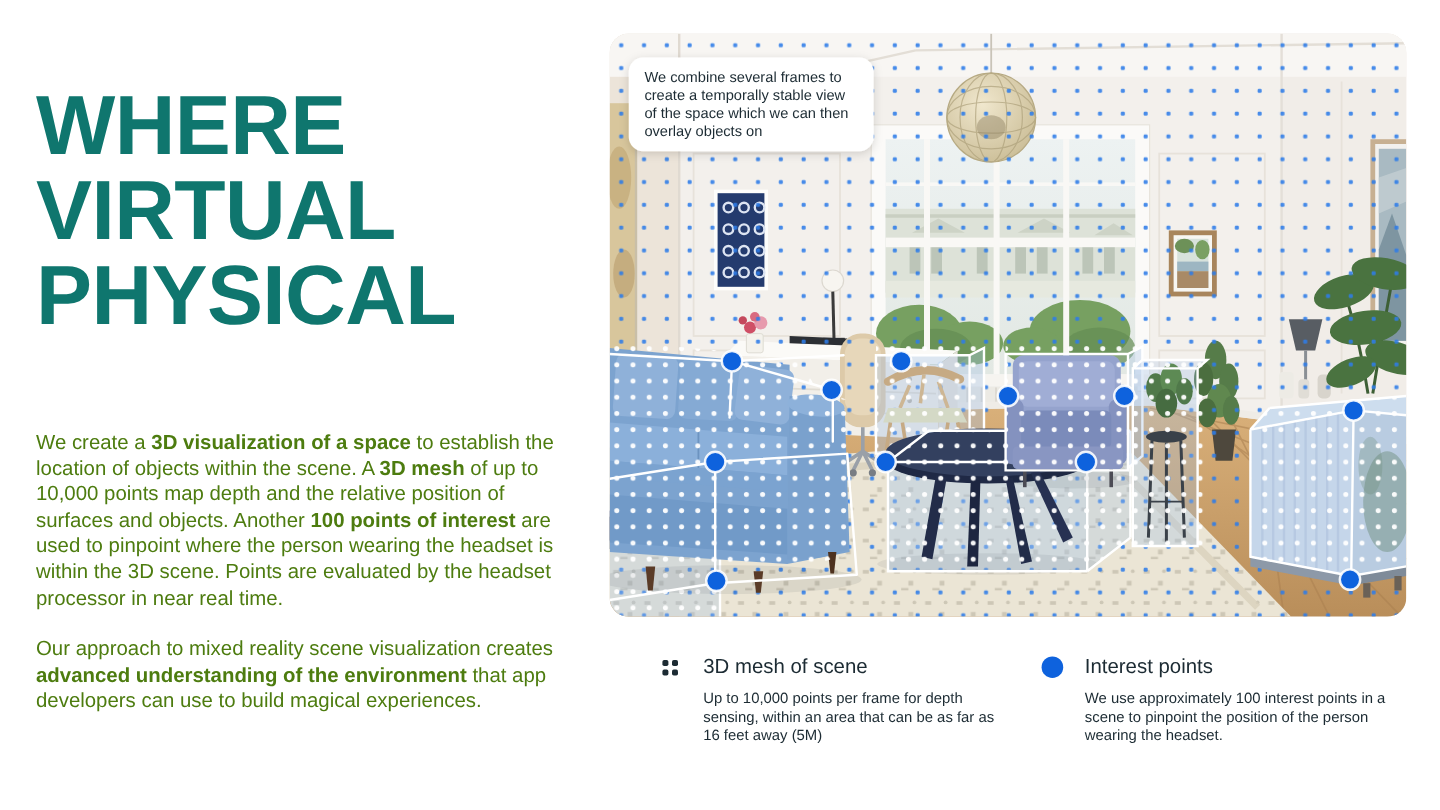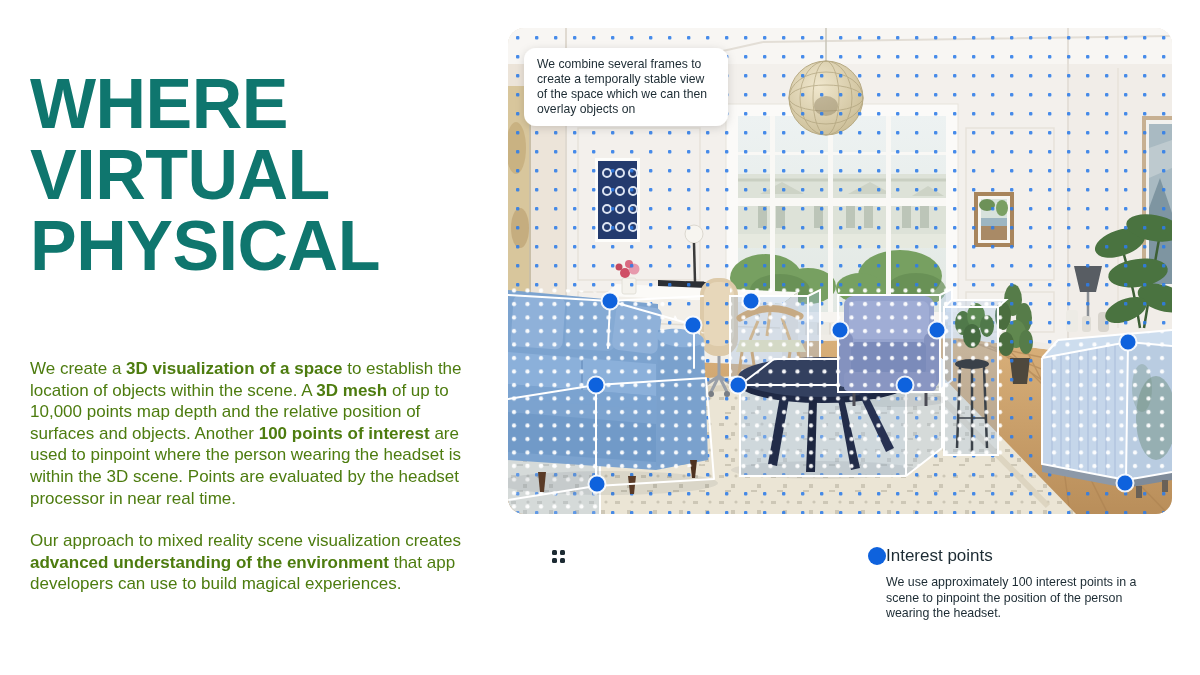--- a/index.html
+++ b/index.html
@@ -23,21 +23,21 @@
   
   .scene-frame{
     position:absolute;left:508px;top:28px;width:664px;height:486px;
     border-radius:16px;overflow:hidden;background:#f3f0ec;
   }
   .scene-frame svg{display:block;}
   .scene-frame text{font-family:"Liberation Sans","DejaVu Sans",sans-serif;}
   
   .legend-item{position:absolute;top:546px;display:flex;}
   #li-mesh{left:552px;gap:21px;}
-  #li-interest{left:868px;gap:0;}
+  #li-interest{left:868px;gap:18px;}
   .mesh-icon{width:13px;height:13px;display:grid;grid-template-columns:5px 5px;grid-gap:3px;margin-top:4px;flex:none;}
   .mesh-icon i{display:block;width:5px;height:5px;border-radius:1.5px;background:#1c2b33;}
   .dot-icon{width:18px;height:18px;border-radius:50%;background:#0e62dd;margin-top:1px;flex:none;}
   .legend-title{font-size:17px;line-height:20px;font-weight:400;color:#1c2b33;}
   .legend-desc{margin-top:9px;width:256px;font-size:12.4px;line-height:15.6px;font-weight:500;color:#1c2b33;}
 </style>
 </head>
 <body>
 
 <main>
@@ -430,20 +430,24 @@
     </svg>
   </figure>
 
   <div class="legend-item" id="li-mesh">
     <span class="mesh-icon">
         <i></i>
         <i></i>
         <i></i>
         <i></i>
       </span>
+    <div>
+      <div class="legend-title">3D mesh of scene</div>
+      <div class="legend-desc">Up to 10,000 points per frame for depth sensing, within an area that can be as far as 16 feet away (5M)</div>
+    </div>
   </div>
 
   <div class="legend-item" id="li-interest">
     <span class="dot-icon"></span>
     <div>
       <div class="legend-title">Interest points</div>
       <div class="legend-desc">We use approximately 100 interest points in a scene to pinpoint the position of the person wearing the headset.</div>
     </div>
   </div>
 

